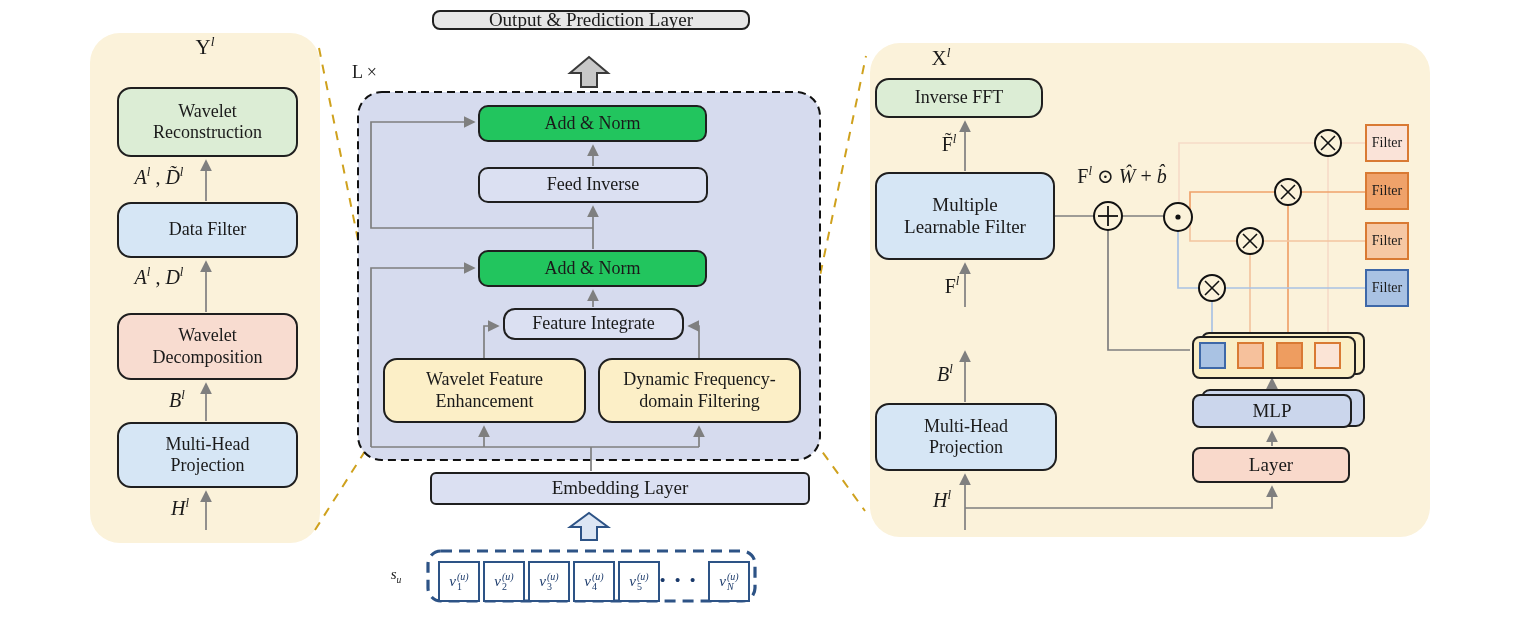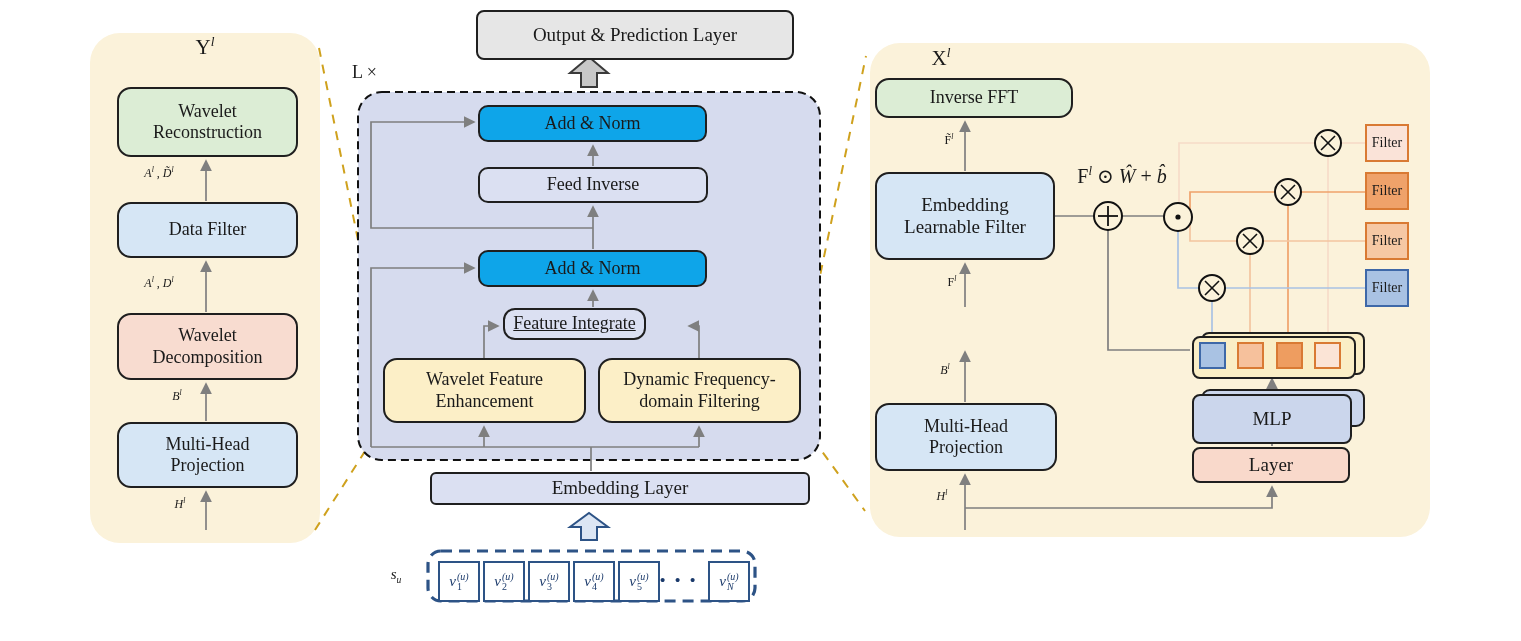--- a/index.html
+++ b/index.html
@@ -6,23 +6,23 @@
   #canvas{position:relative;width:1521px;height:641px;background:#ffffff;overflow:hidden;
           font-family:"Liberation Serif","DejaVu Serif",serif;color:#1a1a1a;}
   .abs{position:absolute;}
   .panel{position:absolute;background:#FBF2DA;border-radius:30px;z-index:0;}
   #wires{position:absolute;left:0;top:0;z-index:1;}
   .node{position:absolute;z-index:2;display:flex;align-items:center;justify-content:center;
         text-align:center;line-height:1.18;white-space:pre-line;box-sizing:border-box;
         border:2px solid #1f1f1f;font-size:18px;}
   .r14{border-radius:14px}.r10{border-radius:10px}.r8{border-radius:8px}.r6{border-radius:6px}.r12{border-radius:12px}
   .green{background:#DCEDD5}.blue{background:#D6E6F5}.pink{background:#F8DCD0}
-  .peach{background:#0ea5e9}.lav{background:#DBE0F2}.yellow{background:#FCEFC7}
+  .peach{background:#22c55e}.lav{background:#DBE0F2}.yellow{background:#FCEFC7}
   .gray{background:#E6E6E6}.mlp{background:#CBD6EC}.mean{background:#F9D9CB}.cont{background:#FAEEC6}
-  .mathlbl{position:absolute;z-index:2;font-size:12px;text-align:center;}
+  .mathlbl{position:absolute;z-index:2;font-size:20px;text-align:center;}
   .title{position:absolute;z-index:2;font-size:21px;text-align:center;}
   .it{font-style:italic;}
   sup,sub{font-size:64%;}
   .stack{display:inline-flex;flex-direction:column;align-items:flex-start;line-height:.95;
          vertical-align:-5px;margin-left:1px;}
   .ss{font-size:10px;}
   .token{position:absolute;z-index:2;background:#fff;border:2.5px solid #2D5386;
          display:flex;align-items:center;justify-content:center;font-size:15px;color:#1b3a6b;z-index:3;}
   .filter{position:absolute;z-index:2;display:flex;align-items:center;justify-content:center;
           font-size:14px;box-sizing:border-box;}
@@ -148,34 +148,34 @@
         <line x1="1219" y1="281" x2="1205" y2="295" stroke="#111" stroke-width="1.6"></line>
       </g>
     </g>
   </svg>
 
   <div class="title" style="left:90px;top:34px;width:230px;"><span>Y</span><sup class="it">l</sup></div>
   <div class="node green r14" style="left:117px;top:87px;width:181px;height:70px;">Wavelet
 Reconstruction</div>
   <div class="mathlbl" style="left:116px;top:165px;width:86px;"><span class="it">A</span><sup class="it">l</sup><span> , </span><span class="it">D̃</span><sup class="it">l</sup></div>
   <div class="node blue r14" style="left:117px;top:202px;width:181px;height:56px;">Data Filter</div>
-  <div class="mathlbl" style="left:116px;top:265px;width:86px;margin-top:10px;"><span class="it">A</span><sup class="it">l</sup><span> , </span><span class="it">D</span><sup class="it">l</sup></div>
+  <div class="mathlbl" style="left:116px;top:265px;width:86px;"><span class="it">A</span><sup class="it">l</sup><span> , </span><span class="it">D</span><sup class="it">l</sup></div>
   <div class="node pink r14" style="left:117px;top:313px;width:181px;height:67px;">Wavelet
 Decomposition</div>
   <div class="mathlbl" style="left:155px;top:388px;width:44px;"><span class="it">B</span><sup class="it">l</sup></div>
   <div class="node blue r14" style="left:117px;top:422px;width:181px;height:66px;">Multi-Head
 Projection</div>
   <div class="mathlbl" style="left:158px;top:496px;width:44px;"><span class="it">H</span><sup class="it">l</sup></div>
 
-  <div class="node gray r8" style="left:432px;top:10px;width:318px;height:50px;font-size:19px;margin-left:44px;">Output &amp; Prediction Layer</div>
+  <div class="node gray r8" style="left:432px;top:10px;width:318px;height:20px;font-size:19px;">Output &amp; Prediction Layer</div>
   <div class="lx" style="left:352px;top:62px;">L ×</div>
   <div class="node peach r10" style="left:478px;top:105px;width:229px;height:37px;">Add &amp; Norm</div>
   <div class="node lav r10" style="left:478px;top:167px;width:230px;height:36px;">Feed Inverse</div>
   <div class="node peach r10" style="left:478px;top:250px;width:229px;height:37px;">Add &amp; Norm</div>
-  <div class="node lav r12" style="left:503px;top:308px;width:143px;height:32px;text-decoration:underline;">Feature Integrate</div>
+  <div class="node lav r12" style="left:503px;top:308px;width:181px;height:32px;">Feature Integrate</div>
   <div class="node yellow r14" style="left:598px;top:358px;width:203px;height:65px;">Dynamic Frequency-
 domain Filtering</div>
   <div class="node yellow r14" style="left:383px;top:358px;width:203px;height:65px;">Wavelet Feature
 Enhancement</div>
   <div class="node lav r6" style="left:430px;top:472px;width:380px;height:33px;font-size:19px;">Embedding Layer</div>
   <div class="mathlbl" style="left:378px;top:566px;width:36px;font-size:15px;"><span class="it">s</span><sub class="it">u</sub></div>
 
   <div class="token" style="left:438px;top:561px;width:38px;height:37px;">
       <span class="it">v</span>
       <span class="stack">
@@ -214,23 +214,23 @@
   <div class="dots" style="left:660px;top:572px;">• • •</div>
   <div class="token" style="left:708px;top:561px;width:38px;height:37px;">
       <span class="it">v</span>
       <span class="stack">
         <span class="ss it">(u)</span>
         <span class="ss it">N</span>
       </span>
     </div>
 
   <div class="title" style="left:891px;top:45px;width:100px;"><span>X</span><sup class="it">l</sup></div>
-  <div class="node green r14" style="left:875px;top:78px;width:198px;height:40px;">Inverse FFT</div>
+  <div class="node green r14" style="left:875px;top:78px;width:168px;height:40px;">Inverse FFT</div>
   <div class="mathlbl" style="left:927px;top:132px;width:44px;"><span>F̃</span><sup class="it">l</sup></div>
-  <div class="node blue r14" style="left:875px;top:172px;width:180px;height:88px;font-size:19px;">Embedding
+  <div class="node blue r14" style="left:875px;top:172px;width:180px;height:88px;font-size:19px;">Multiple
 Learnable Filter</div>
   <div class="mathlbl" style="left:930px;top:274px;width:44px;"><span>F</span><sup class="it">l</sup></div>
   <div class="mathlbl" style="left:923px;top:362px;width:44px;"><span class="it">B</span><sup class="it">l</sup></div>
   <div class="node blue r14" style="left:875px;top:403px;width:182px;height:68px;">Multi-Head
 Projection</div>
   <div class="mathlbl" style="left:920px;top:488px;width:44px;"><span class="it">H</span><sup class="it">l</sup></div>
   <div class="mathlbl" style="left:1056px;top:164px;width:132px;font-size:20px;"><span>F</span><sup class="it">l</sup><span> ⊙ </span><span class="it">Ŵ</span><span> + </span><span class="it">b̂</span></div>
 
   <div class="filter" style="left:1365px;top:124px;width:44px;height:38px;background:#FAE3D8;border:2px solid #D97A33;">Filter</div>
   <div class="filter" style="left:1365px;top:172px;width:44px;height:38px;background:#EFA26A;border:2px solid #D97A33;">Filter</div>
@@ -238,16 +238,16 @@
   <div class="filter" style="left:1365px;top:269px;width:44px;height:38px;background:#A9C2E3;border:2px solid #3E68A8;">Filter</div>
 
   <div class="abs cont back" style="left:1201px;top:332px;width:160px;height:39px;border:2px solid #1f1f1f;border-radius:8px;"></div>
   <div class="abs cont front" style="left:1192px;top:336px;width:160px;height:39px;border:2px solid #1f1f1f;border-radius:8px;"></div>
   <div class="sq" style="left:1199px;top:342px;width:27px;height:27px;background:#A9C2E3;border:2px solid #3E68A8;"></div>
   <div class="sq" style="left:1237px;top:342px;width:27px;height:27px;background:#F6C19C;border:2px solid #D97A33;"></div>
   <div class="sq" style="left:1276px;top:342px;width:27px;height:27px;background:#EE9D60;border:2px solid #D97A33;"></div>
   <div class="sq" style="left:1314px;top:342px;width:27px;height:27px;background:#FBE4D6;border:2px solid #D97A33;"></div>
 
   <div class="abs mlp back" style="left:1201px;top:389px;width:160px;height:34px;border:2px solid #1f1f1f;border-radius:9px;"></div>
-  <div class="node mlp front r8" style="left:1192px;top:394px;width:160px;height:50px;font-size:19px;">MLP</div>
+  <div class="node mlp front r8" style="left:1192px;top:394px;width:160px;height:34px;font-size:19px;">MLP</div>
   <div class="node mean r8" style="left:1192px;top:447px;width:158px;height:36px;font-size:19px;">Layer</div>
 
 </div>
 
 </body></html>

